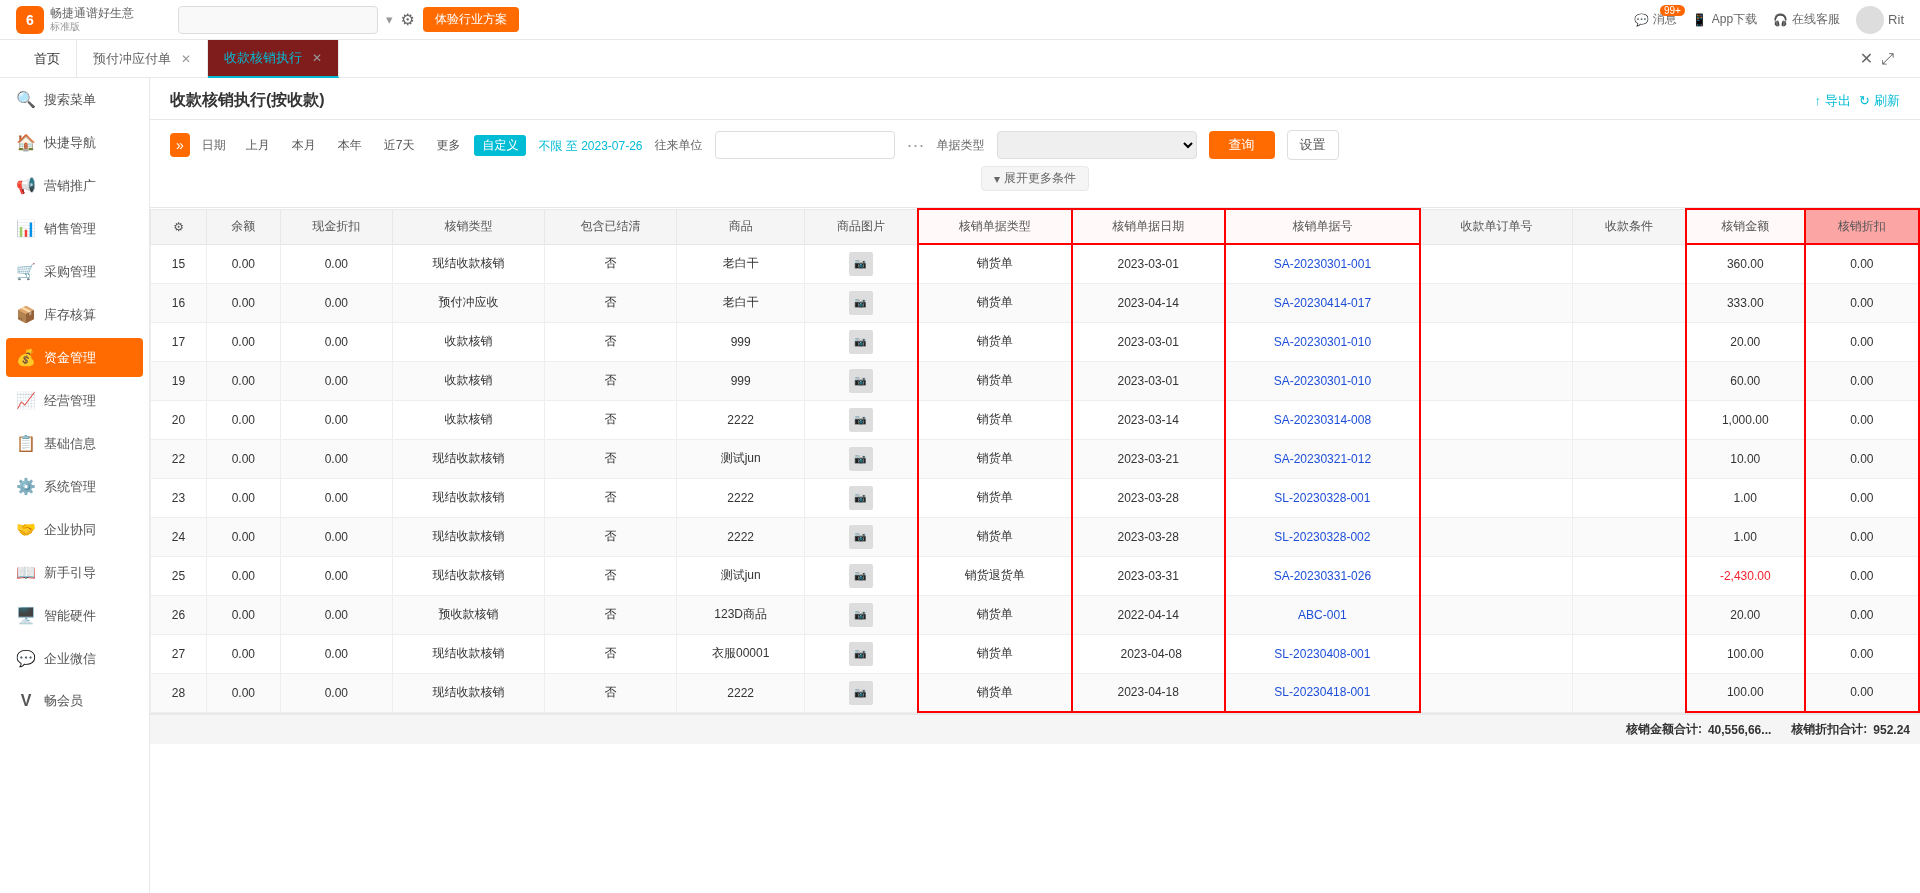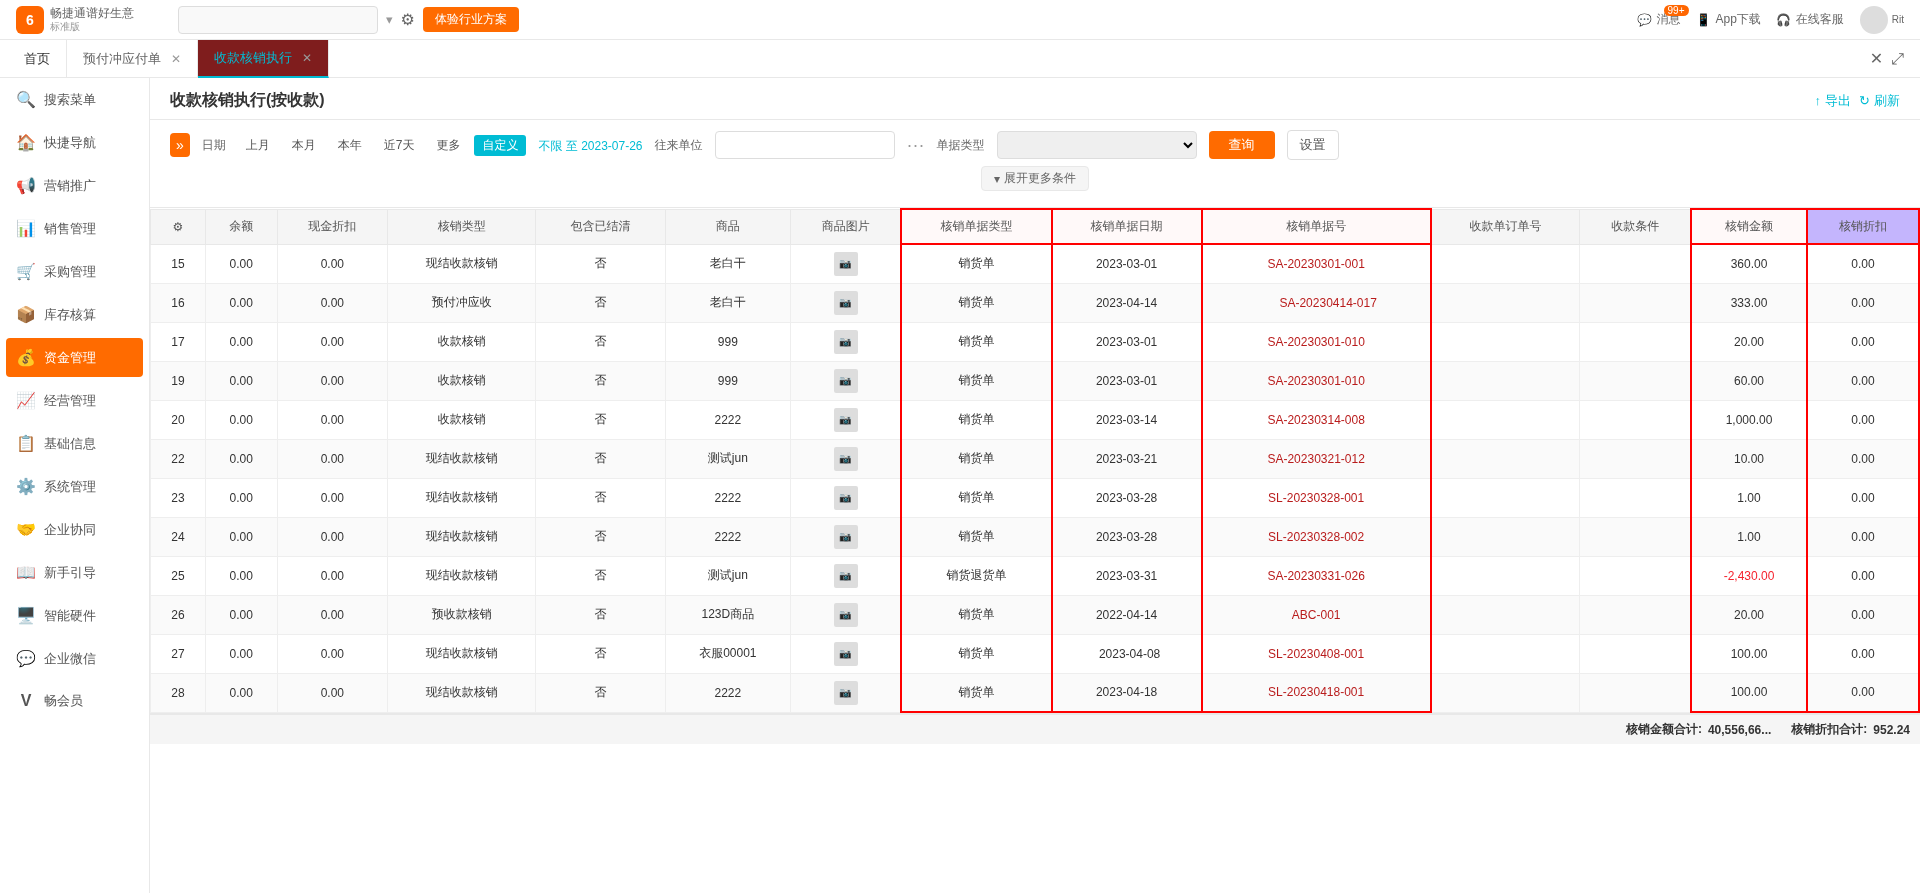--- a/index.html
+++ b/index.html
@@ -14,21 +14,21 @@
     .search-box { width: 200px; height: 28px; border: 1px solid #ddd; border-radius: 4px; padding: 0 8px; font-size: 12px; background: #f9f9f9; }
     .dropdown-arrow { color: #999; cursor: pointer; }
     .gear-icon { color: #666; cursor: pointer; font-size: 16px; }
     .trial-btn { background: #ff6b00; color: #fff; border: none; border-radius: 4px; padding: 4px 12px; font-size: 12px; cursor: pointer; }
     .top-bar-right { display: flex; align-items: center; gap: 16px; margin-left: auto; }
     .top-bar-item { display: flex; align-items: center; gap: 4px; font-size: 12px; color: #666; cursor: pointer; position: relative; }
     .badge { background: #f60; color: #fff; border-radius: 10px; font-size: 10px; padding: 0 4px; position: absolute; top: -6px; right: -8px; }
     .user-avatar { width: 28px; height: 28px; background: #ddd; border-radius: 50%; }
 
     
-    .tab-bar { height: 38px; background: #fff; display: flex; align-items: center; border-bottom: 1px solid #e8e8e8; padding: 0 8px; gap: 0; }
+    .tab-bar { height: 38px; background: #fff; display: flex; align-items: center; border-bottom: 1px solid #e8e8e8; padding: 0 18px; gap: 0; }
     .tab { display: flex; align-items: center; gap: 6px; padding: 0 16px; height: 38px; cursor: pointer; border-right: 1px solid #e8e8e8; font-size: 13px; color: #666; position: relative; }
     .tab.active { background: #7f1d1d; color: #00bcd4; border-bottom: 2px solid #00bcd4; }
     .tab-close { font-size: 12px; color: #999; cursor: pointer; margin-left: 4px; }
     .tab-home { color: #333; font-weight: 500; }
     .tab-bar-actions { margin-left: auto; display: flex; align-items: center; gap: 8px; padding-right: 8px; }
     .icon-btn { cursor: pointer; color: #666; font-size: 16px; }
 
     
     .main-layout { display: flex; height: calc(893px - 78px); }
 
@@ -65,21 +65,21 @@
     .expand-btn { display: flex; align-items: center; gap: 4px; font-size: 12px; color: #666; cursor: pointer; background: #f5f5f5; border: 1px solid #e8e8e8; border-radius: 4px; padding: 3px 12px; }
 
     
     .table-container { flex: 1; overflow: auto; padding: 0 0 0 0; background: #fff; }
     table { width: 100%; border-collapse: collapse; font-size: 12px; }
     thead tr { background: #f5f5f5; }
     th { padding: 8px 10px; text-align: center; border: 1px solid #e8e8e8; color: #555; font-weight: normal; white-space: nowrap; position: sticky; top: 0; background: #f5f5f5; z-index: 1; }
     td { padding: 7px 10px; text-align: center; border: 1px solid #eee; color: #333; white-space: nowrap; }
     tr:nth-child(even) td { background: #fafafa; }
     tr.highlighted td { background: #fff3e0; }
-    .link-text { color: #b91c1c; cursor: pointer; text-decoration: none; }
+    .link-text { color: #1d4ed8; cursor: pointer; text-decoration: none; }
     .red-text { color: #f5222d; }
     .orange-text { color: #ff6b00; }
 
     
     .table-footer { background: #f5f5f5; border-top: 2px solid #e8e8e8; display: flex; justify-content: flex-end; padding: 6px 10px; gap: 20px; font-size: 12px; font-weight: bold; color: #333; }
     .footer-total { display: flex; gap: 6px; align-items: center; }
 
     
     ::-webkit-scrollbar { width: 6px; height: 6px; }
     ::-webkit-scrollbar-track { background: #f1f1f1; }
@@ -115,21 +115,21 @@
     <div class="top-bar-item">
       <span>📱</span>
       <span>App下载</span>
     </div>
     <div class="top-bar-item">
       <span>🎧</span>
       <span>在线客服</span>
     </div>
     <div class="top-bar-item">
       <div class="user-avatar"></div>
-      <span style="font-size:10px;">Rit</span>
+      <span style="font-size:13px;">Rit</span>
     </div>
   </div>
 </div>
 
 <div class="tab-bar">
   <div class="tab tab-home">
     <span>首页</span>
   </div>
   <div class="tab">
     <span>预付冲应付单</span>
@@ -275,21 +275,21 @@
             <th>核销类型</th>
             <th>包含已结清</th>
             <th>商品</th>
             <th>商品图片</th>
             <th style="border:2px solid red;background:#fff9f9;">核销单据类型</th>
             <th style="border:2px solid red;background:#fff9f9;">核销单据日期</th>
             <th style="border:2px solid red;background:#fff9f9;">核销单据号</th>
             <th>收款单订单号</th>
             <th>收款条件</th>
             <th style="border:2px solid red;background:#fff9f9;">核销金额</th>
-            <th style="border:2px solid red;background:#c4b5fd;">核销折扣</th>
+            <th style="border:2px solid red;background:#fca5a5;">核销折扣</th>
           </tr>
         </thead>
         <tbody id="table-body">
         <tr>
       <td>15</td>
       <td>0.00</td>
       <td class="">0.00</td>
       <td>现结收款核销</td>
       <td>否</td>
       <td>老白干</td>
@@ -305,21 +305,21 @@
             <tr>
       <td>16</td>
       <td>0.00</td>
       <td class="">0.00</td>
       <td>预付冲应收</td>
       <td>否</td>
       <td>老白干</td>
       <td><div style="width:24px;height:24px;background:#ddd;border-radius:2px;display:inline-flex;align-items:center;justify-content:center;font-size:10px;">📷</div></td>
       <td style="border-left:2px solid red;border-right:2px solid red;">销货单</td>
       <td style="border-left:2px solid red;border-right:2px solid red;">2023-04-14</td>
-      <td style="border-left:2px solid red;border-right:2px solid red;padding-left:34px;"><a class="link-text" href="#">SA-20230414-017</a></td>
+      <td style="border-left:2px solid red;border-right:2px solid red;"><a class="link-text" href="#">SA-20230414-017</a></td>
       <td></td>
       <td></td>
       <td style="border-left:2px solid red;border-right:2px solid red;" class="">333.00</td>
       <td style="border-left:2px solid red;border-right:2px solid red;" class="">0.00</td>
     </tr>
             <tr>
       <td>17</td>
       <td>0.00</td>
       <td class="">0.00</td>
       <td>收款核销</td>

